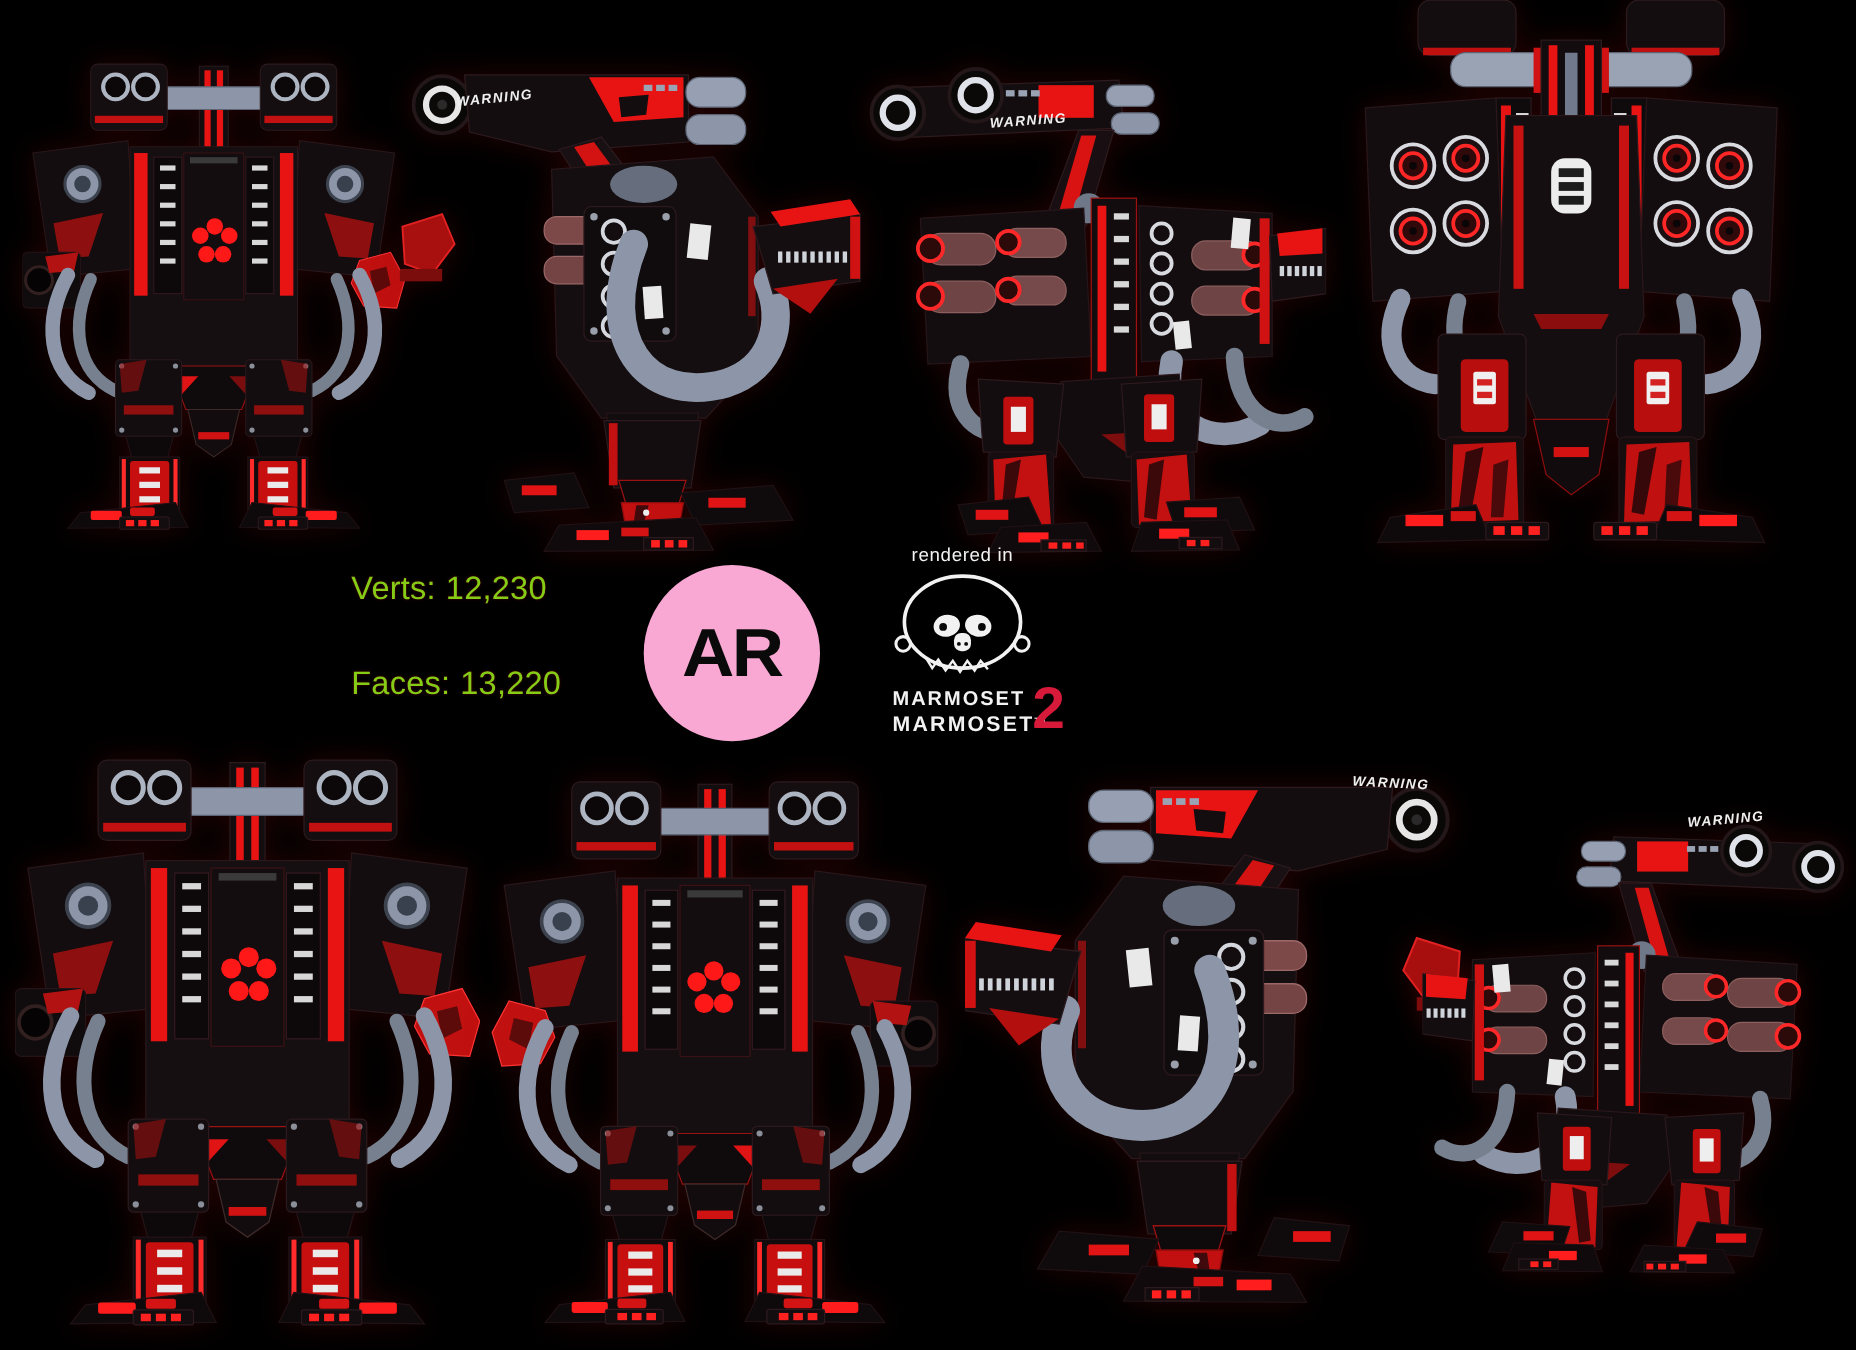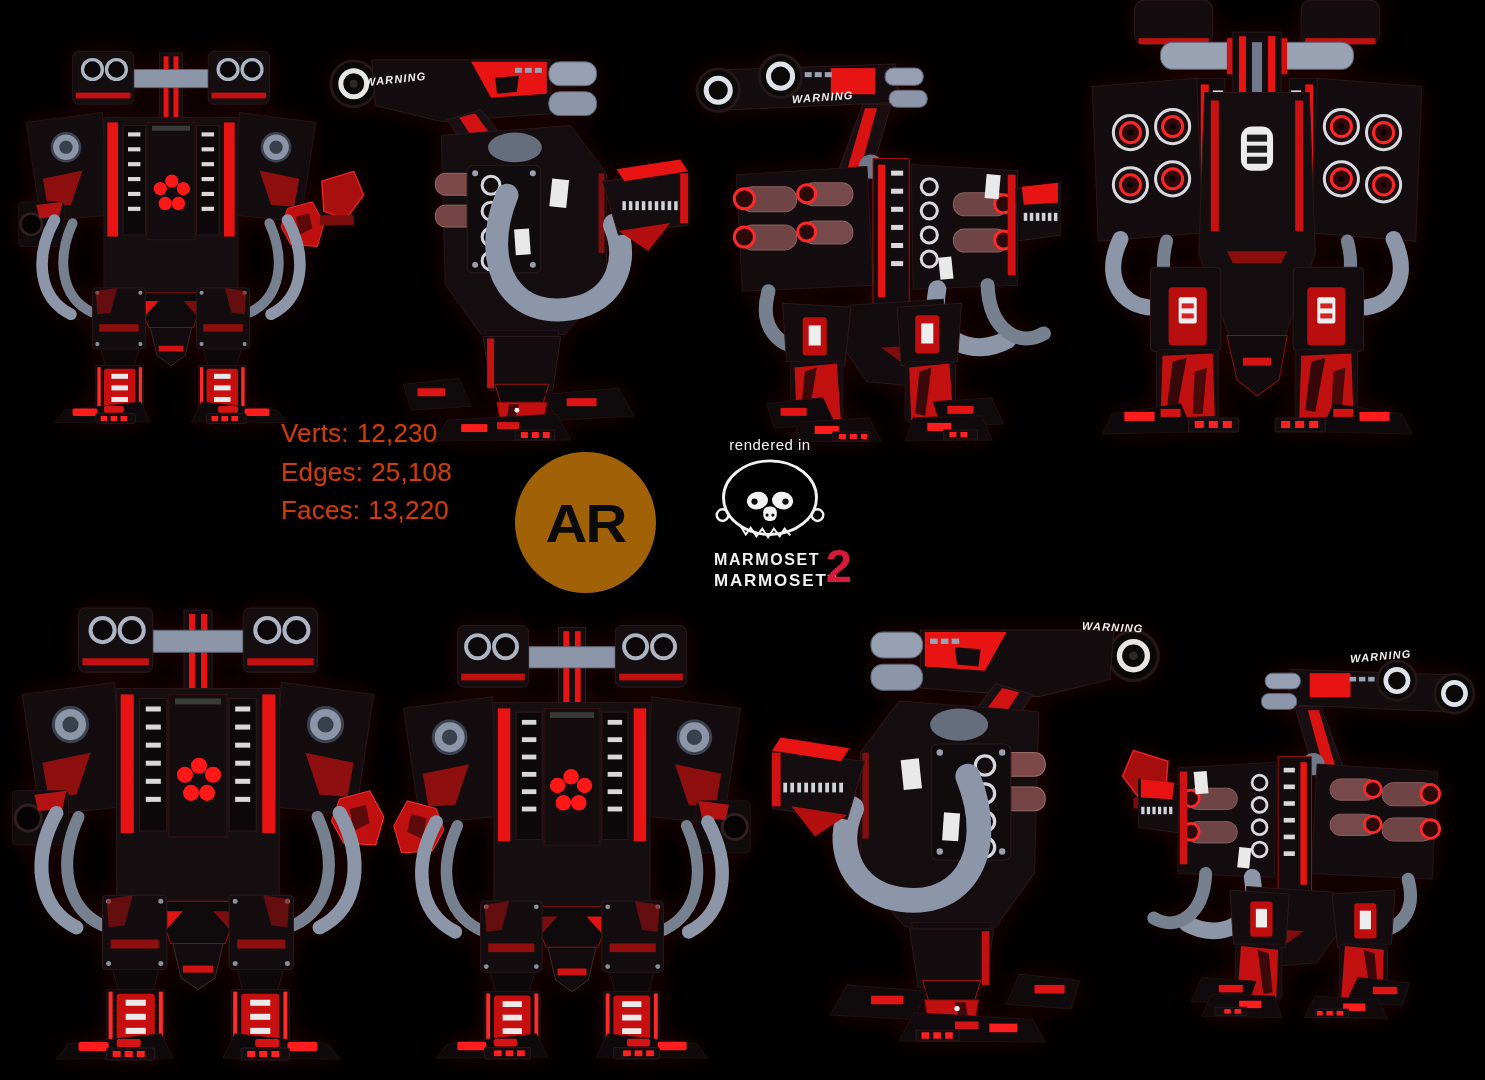--- a/index.html
+++ b/index.html
@@ -3,26 +3,26 @@
 <meta charset="utf-8">
 <style>
   html,body{margin:0;padding:0;background:#000;}
   .stage{
     position:relative;width:1485px;height:1080px;background:#000;
     overflow:hidden;font-family:"Liberation Sans",sans-serif;
   }
   .mech{position:absolute;filter:drop-shadow(0 0 12px rgba(150,10,10,.22));}
   
   .stats{position:absolute;left:281px;top:414px;}
-  .stat-row{font-size:26px;line-height:38.5px;color:#c2410c;
-    text-shadow:0 0 2px rgba(120,0,0,.8);letter-spacing:.2px;}
+  .stat-row{font-size:26px;line-height:38.5px;color:#84cc16;
+    text-shadow:0 0 2px rgba(120,0,0,.8);letter-spacing:.2px;margin-top:37px;}
   .stat-row .v{margin-left:8px;}
   
   .ar-logo{position:absolute;left:515px;top:452px;width:141px;height:141px;
-    background:#a16207;border-radius:50%;display:flex;align-items:center;justify-content:center;}
+    background:#f9a8d4;border-radius:50%;display:flex;align-items:center;justify-content:center;}
   .ar-logo .ar-text{color:#0a0a0a;font-weight:900;font-size:58px;letter-spacing:-2px;
     transform:scaleY(.94);}
   
   .marmoset{position:absolute;left:693px;top:436px;width:154px;text-align:center;color:#f2f2f2;}
   .mt-pre{font-size:15px;letter-spacing:.5px;}
   .mt-skull{margin:4px auto 0 auto;display:block;}
   .mt-wordmark{position:relative;width:112px;margin:2px auto 16px auto;text-align:left;}
   .mt-line1{font-size:16px;font-weight:bold;letter-spacing:1.6px;line-height:17px;}
   .mt-line2{font-size:17px;font-weight:bold;letter-spacing:1.8px;line-height:18px;}
   .mt-tm{font-size:6px;vertical-align:super;letter-spacing:0;}
@@ -489,21 +489,20 @@
        <use href="#m-b3q" transform="scale(-1,1) translate(-375,0)"></use>
     </svg>
 
   <span class="warning-tag" style="left:365px;top:73px;transform:rotate(-6deg)">WARNING</span>
   <span class="warning-tag" style="left:792px;top:91px;transform:rotate(-4deg)">WARNING</span>
   <span class="warning-tag" style="left:1082px;top:621px;transform:rotate(3deg)">WARNING</span>
   <span class="warning-tag" style="left:1350px;top:650px;transform:rotate(-5deg)">WARNING</span>
 
   <div class="stats">
     <div class="stat-row"><span>Verts:</span><span class="v">12,230</span></div>
-    <div class="stat-row"><span>Edges:</span><span class="v">25,108</span></div>
     <div class="stat-row"><span>Faces:</span><span class="v">13,220</span></div>
   </div>
 
   <div class="ar-logo">
     <span class="ar-text">AR</span>
   </div>
 
   <div class="marmoset">
     <div class="mt-pre">rendered in</div>
     <svg class="mt-skull" width="118" height="92" viewBox="0 0 120 95">

